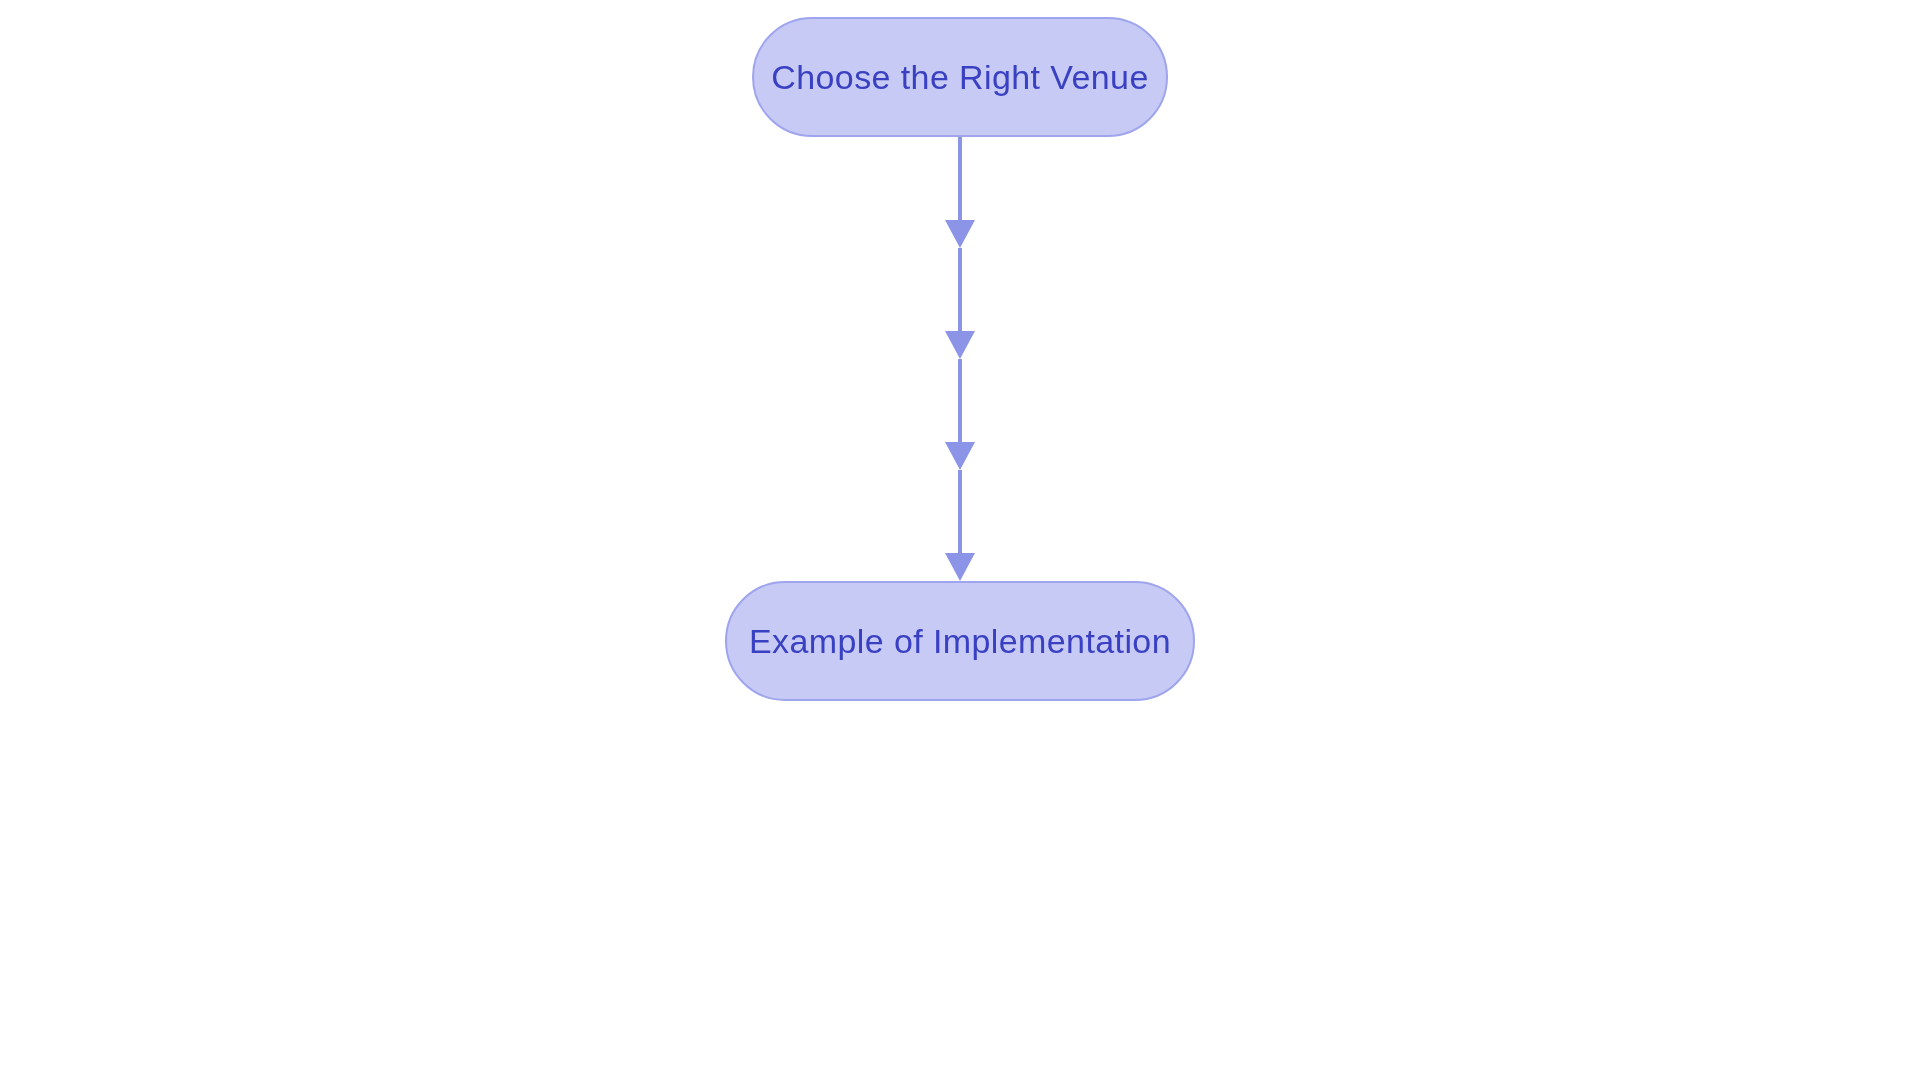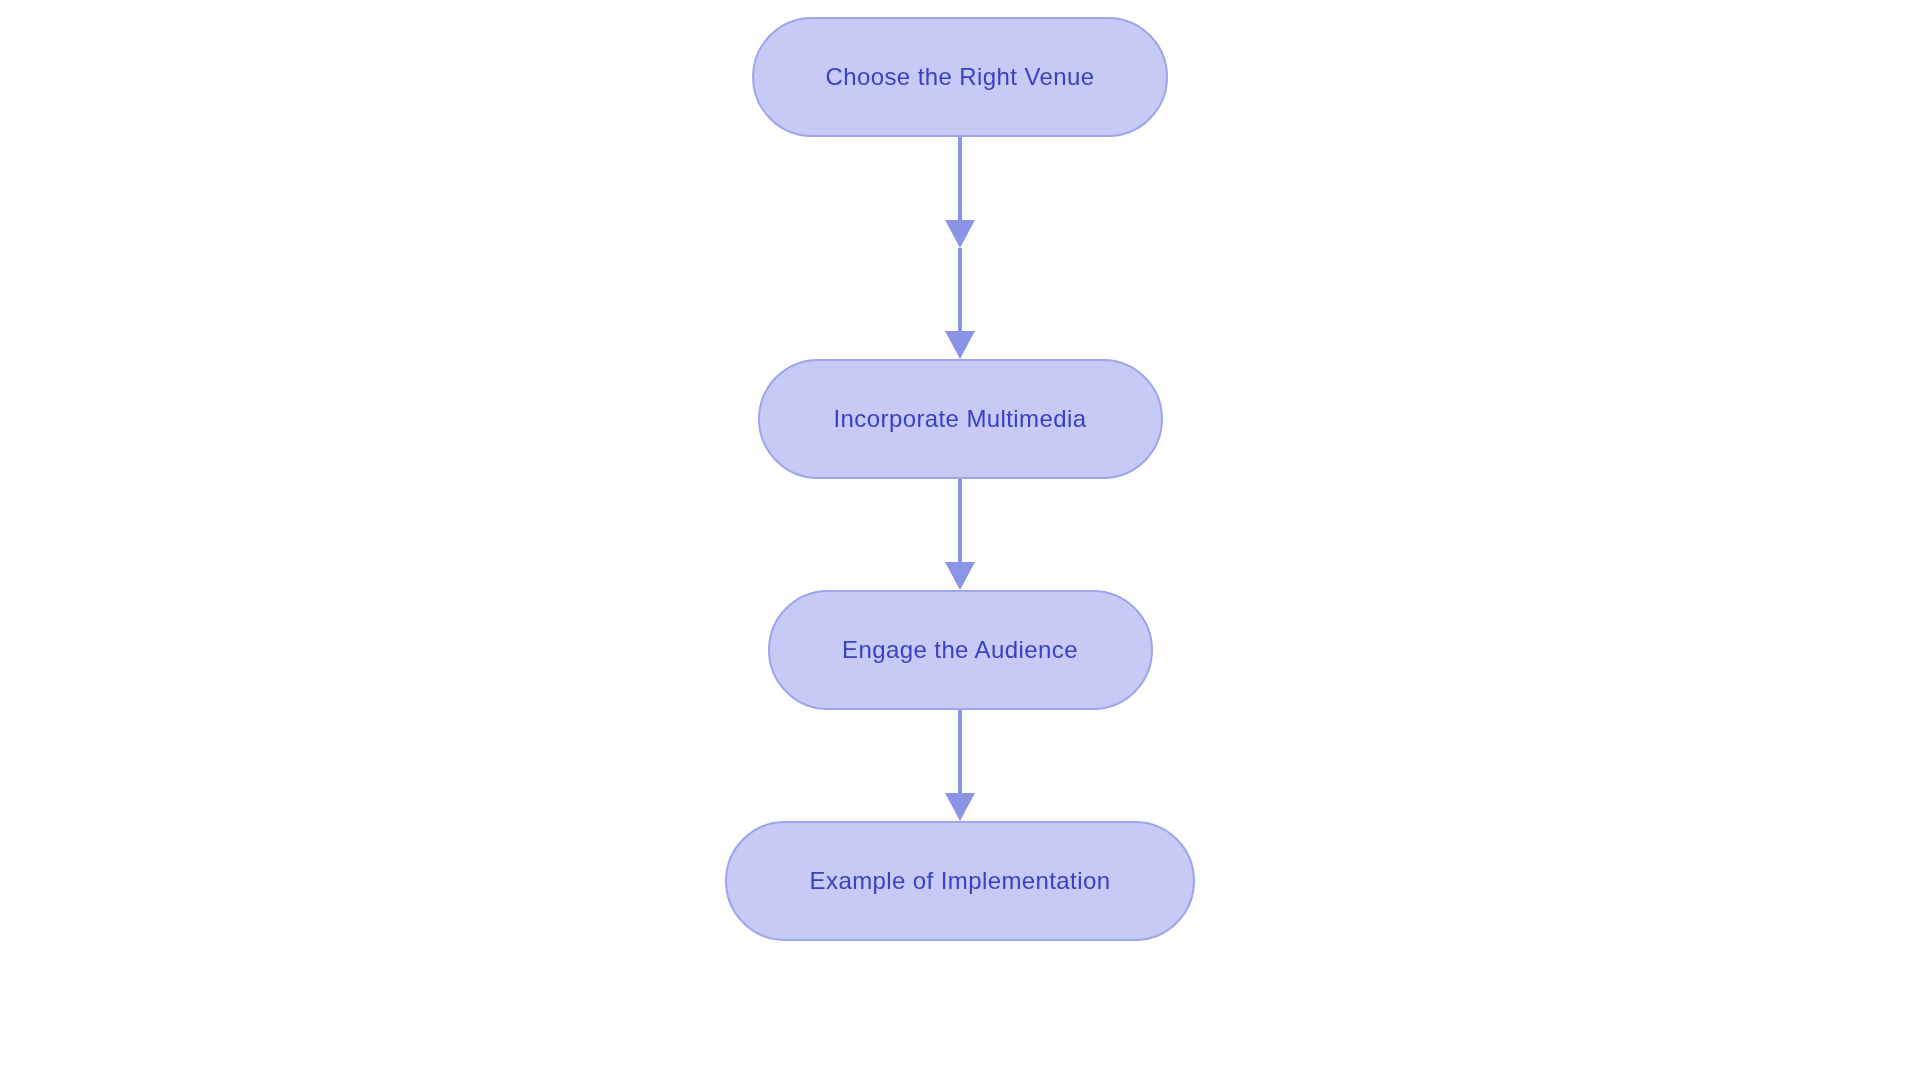--- a/index.html
+++ b/index.html
@@ -27,21 +27,21 @@
     border-radius: 60px;
     background: var(--node-fill, #c6caf4);
     border: 2px solid var(--node-border, #9ea5ee);
     display: flex;
     align-items: center;
     justify-content: center;
     flex: 0 0 auto;
   }
 
   .flow-node .label {
-    font-size: 24px;
+    font-size: 34px;
     font-weight: 400;
     letter-spacing: 0.4px;
     color: var(--node-text, #3a40c2);
     white-space: nowrap;
     text-align: left;
   }
 
   .connector {
     height: 111px;
     width: 30px;
@@ -83,34 +83,28 @@
   </div>
 
 
   <div class="connector">
     <svg viewBox="0 0 30 111" aria-hidden="true">
       <line class="shaft" x1="15" y1="0" x2="15" y2="85"></line>
       <polygon class="head" points="0,83 30,83 15,111"></polygon>
     </svg>
   </div>
 
-  <div class="flow-node" style="width:405px">
-    <span class="label">Incorporate Multimedia</span>
-  </div>
 
   <div class="connector">
     <svg viewBox="0 0 30 111" aria-hidden="true">
       <line class="shaft" x1="15" y1="0" x2="15" y2="85"></line>
       <polygon class="head" points="0,83 30,83 15,111"></polygon>
     </svg>
   </div>
 
-  <div class="flow-node" style="width:385px">
-    <span class="label">Engage the Audience</span>
-  </div>
 
   <div class="connector">
     <svg viewBox="0 0 30 111" aria-hidden="true">
       <line class="shaft" x1="15" y1="0" x2="15" y2="85"></line>
       <polygon class="head" points="0,83 30,83 15,111"></polygon>
     </svg>
   </div>
 
   <div class="flow-node" style="width:470px">
     <span class="label">Example of Implementation</span>

